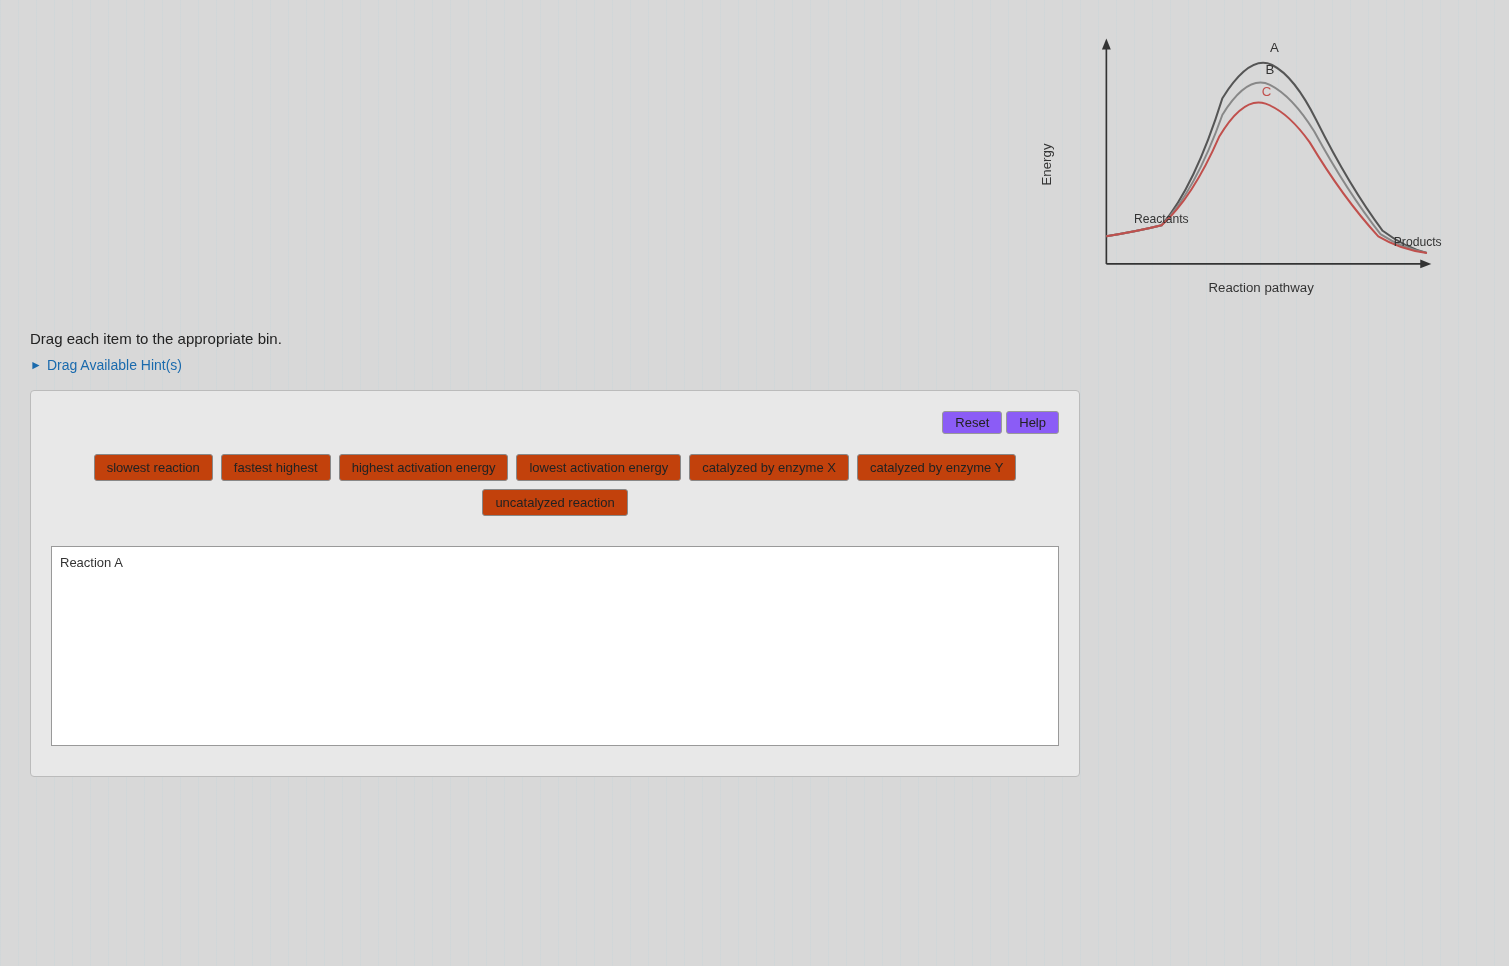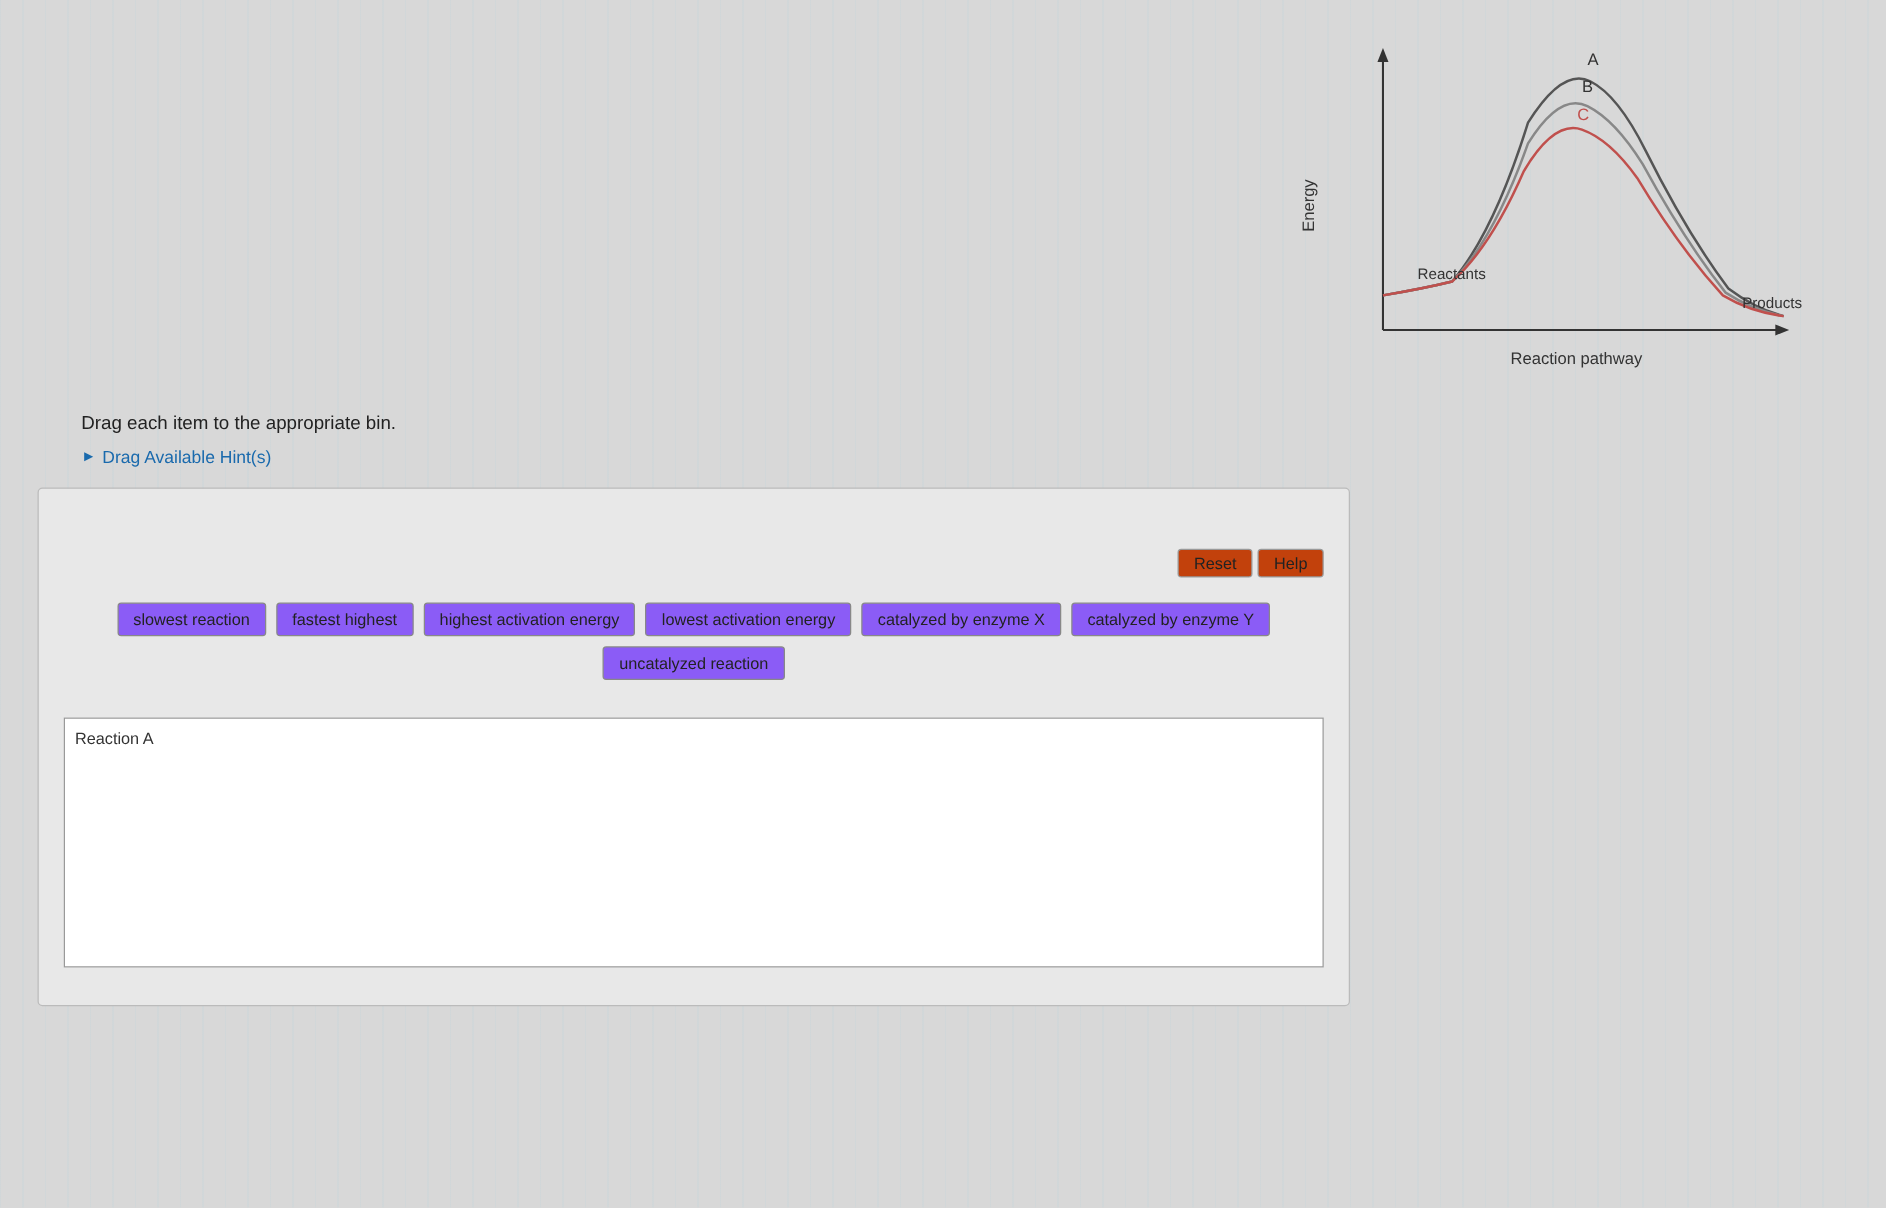--- a/index.html
+++ b/index.html
@@ -33,21 +33,20 @@
       height: 100%;
     }
 
     
     .instruction-area {
       position: absolute;
       top: 330px;
       left: 30px;
       font-size: 15px;
       color: #222;
-      margin-left: 35px;
     }
 
     .hint-link {
       color: #1a6aad;
       font-size: 14px;
       cursor: pointer;
       display: flex;
       align-items: center;
       gap: 5px;
       margin-top: 10px;
@@ -71,41 +70,40 @@
 
     
     .top-buttons {
       display: flex;
       justify-content: flex-end;
       gap: 4px;
       margin-bottom: 20px;
     }
 
     .btn-small {
-      background: #c2410c;
+      background: #8b5cf6;
       border: 1px solid #999;
       border-radius: 3px;
       padding: 3px 12px;
       font-size: 13px;
       cursor: pointer;
       color: #222;
-      margin-top: 28px;
     }
 
     
     .items-area {
       display: flex;
       flex-wrap: wrap;
       gap: 8px;
       justify-content: center;
       margin-bottom: 30px;
     }
 
     .drag-item {
-      background: #8b5cf6;
+      background: #c2410c;
       border: 1px solid #888;
       border-radius: 3px;
       padding: 5px 12px;
       font-size: 13px;
       cursor: grab;
       user-select: none;
       color: #222;
       white-space: nowrap;
     }
 

